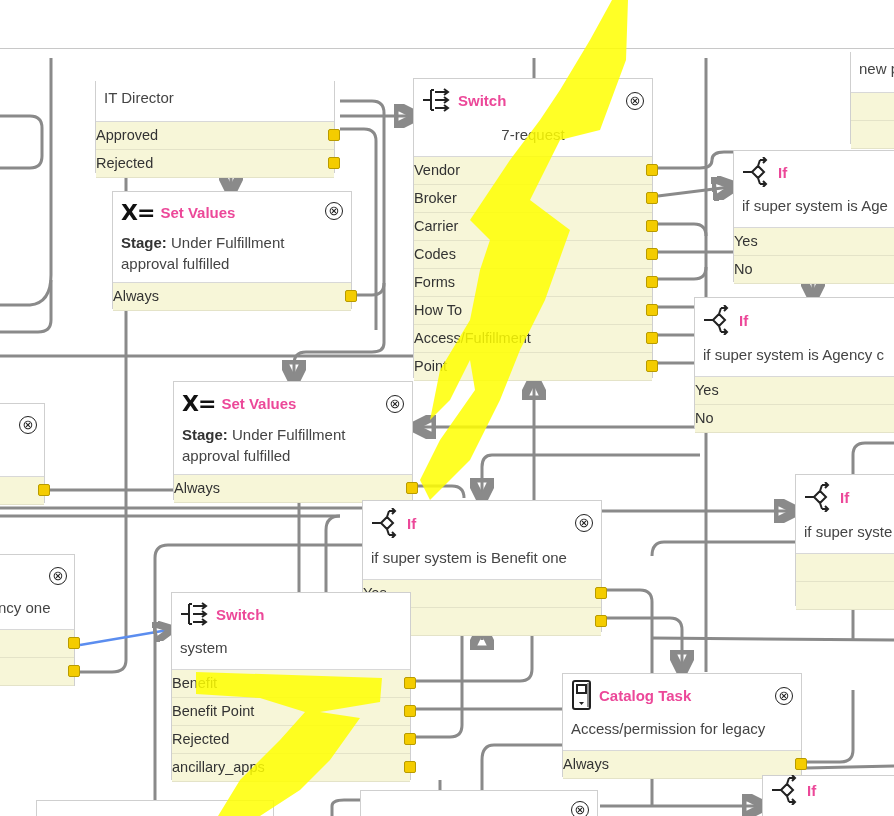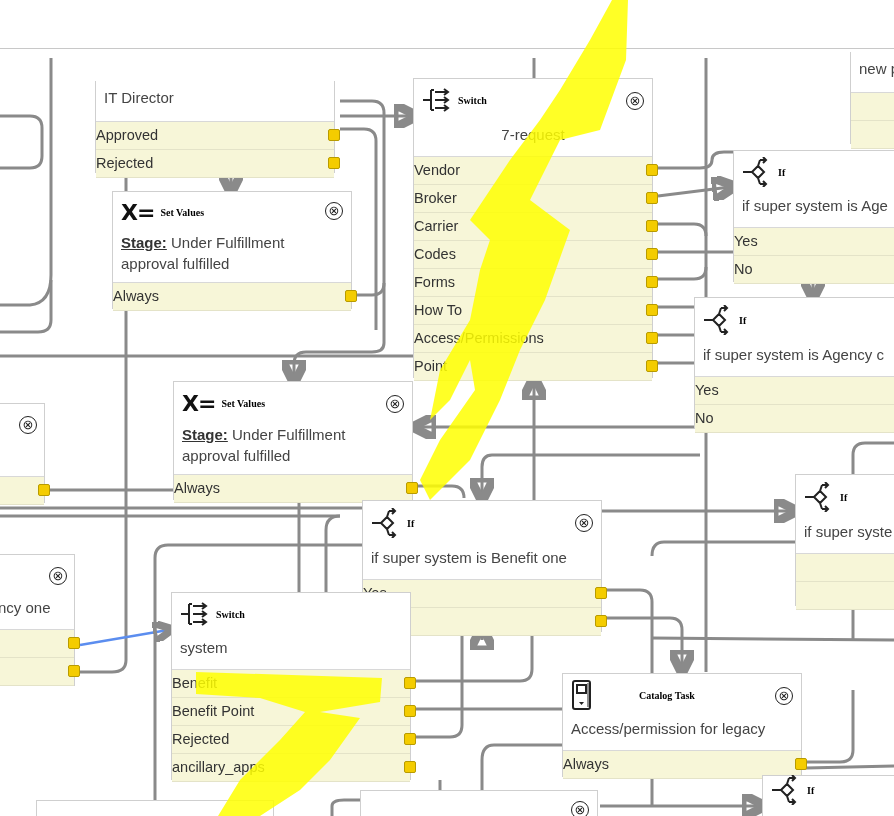--- a/index.html
+++ b/index.html
@@ -4,25 +4,25 @@
 <style>
   html, body { margin: 0; padding: 0; }
   body { width: 894px; height: 816px; position: relative; overflow: hidden; background: #ffffff;
          font-family: "Liberation Sans", sans-serif; }
   #topline { position: absolute; left: 0; top: 48px; width: 894px; height: 1px; background: #c8c8c8; }
   #wires { position: absolute; left: 0; top: 0; width: 894px; height: 816px; }
   #wires path, #wires line { fill: none; stroke: #8a8a8a; stroke-width: 3; }
   #hl { position: absolute; left: 0; top: 0; width: 894px; height: 816px; pointer-events: none; }
   .node { position: absolute; background: #fff; border: 1px solid #cfcfcf; box-sizing: border-box; }
   .hdr { height: 38px; display: flex; align-items: center; padding-left: 8px; position: relative; }
-  .hdr .title { font-weight: bold; font-size: 10px; color: #000000; margin-left: 6px; font-family: Liberation Serif, serif; }
+  .hdr .title { font-weight: bold; font-size: 15px; color: #ec4899; margin-left: 6px; font-family: Liberation Sans, sans-serif; }
   .close { position: absolute; right: 8px; top: 10px; width: 16px; height: 16px; border: 1.5px solid #222;
            border-radius: 50%; font-size: 13px; line-height: 15px; text-align: center; color: #222; }
   .desc { font-size: 15px; color: #444; padding: 2px 8px 6px 8px; line-height: 22px; }
-  .desc b { color: #333; text-decoration: underline; }
+  .desc b { color: #333; }
   .rows { border-top: 1px solid #d8d8d8; }
   .row { position: relative; height: 27px; line-height: 27px; background: #f7f6d8; text-align: left;
          font-size: 14.5px; color: #333; border-bottom: 1px solid #e4e3c8; }
   .port { position: absolute; right: -6px; top: 7px; width: 12px; height: 12px; background: #f4cc00;
           border: 1px solid #b89b00; border-radius: 2px; box-sizing: border-box; }
   .sym { font-weight: 900; font-size: 22px; color: #111; font-family: "DejaVu Sans", sans-serif; letter-spacing: -1px; }
   .icon-svg { display: block; }
 </style>
 </head>
 <body>
@@ -138,21 +138,21 @@
     <span class="close" style="top:13px;">⊗</span>
   </div>
   <div class="desc" style="height:26px;padding-top:3px;text-align:center;">7-request</div>
   <div class="rows">
     <div class="row"><span>Vendor</span><span class="port"></span></div>
     <div class="row"><span>Broker</span><span class="port"></span></div>
     <div class="row"><span>Carrier</span><span class="port"></span></div>
     <div class="row"><span>Codes</span><span class="port"></span></div>
     <div class="row"><span>Forms</span><span class="port"></span></div>
     <div class="row"><span>How To</span><span class="port"></span></div>
-    <div class="row"><span>Access/Permissions</span><span class="port"></span></div>
+    <div class="row"><span>Access/Fulfillment</span><span class="port"></span></div>
     <div class="row"><span>Point</span><span class="port"></span></div>
   </div>
 </div>
 
 <div class="node" style="left:850px;top:52px;width:60px;height:92px;border-top:none;">
   <div class="desc" style="padding-top:6px;height:28px;">new p</div>
   <div class="rows">
     <div class="row"></div>
     <div class="row"></div>
   </div>
@@ -268,21 +268,21 @@
   <div class="desc" style="height:26px;padding-top:2px;">system</div>
   <div class="rows">
     <div class="row"><span>Benefit</span><span class="port"></span></div>
     <div class="row"><span>Benefit Point</span><span class="port"></span></div>
     <div class="row"><span>Rejected</span><span class="port"></span></div>
     <div class="row"><span>ancillary_apps</span><span class="port"></span></div>
   </div>
 </div>
 
 <div class="node" style="left:562px;top:673px;width:240px;height:104px;">
-  <div class="hdr" style="height:42px;gap:40px;">
+  <div class="hdr" style="height:42px;">
     <svg class="icon-svg" width="22" height="30" viewBox="0 0 22 30">
         <rect x="2" y="1" width="17" height="28" rx="2" stroke="#222" stroke-width="2" fill="none"></rect>
         <rect x="6" y="5" width="9" height="8" stroke="#222" stroke-width="2" fill="none"></rect>
         <path d="M8,22 H13 L10.5,25 Z" fill="#222"></path>
         <path d="M17,3 V27" stroke="#222" stroke-width="1"></path>
       </svg>
     <span class="title">Catalog Task</span>
     <span class="close" style="top:13px;">⊗</span>
   </div>
   <div class="desc" style="height:26px;padding-top:2px;white-space:nowrap;">Access/permission for legacy</div>

